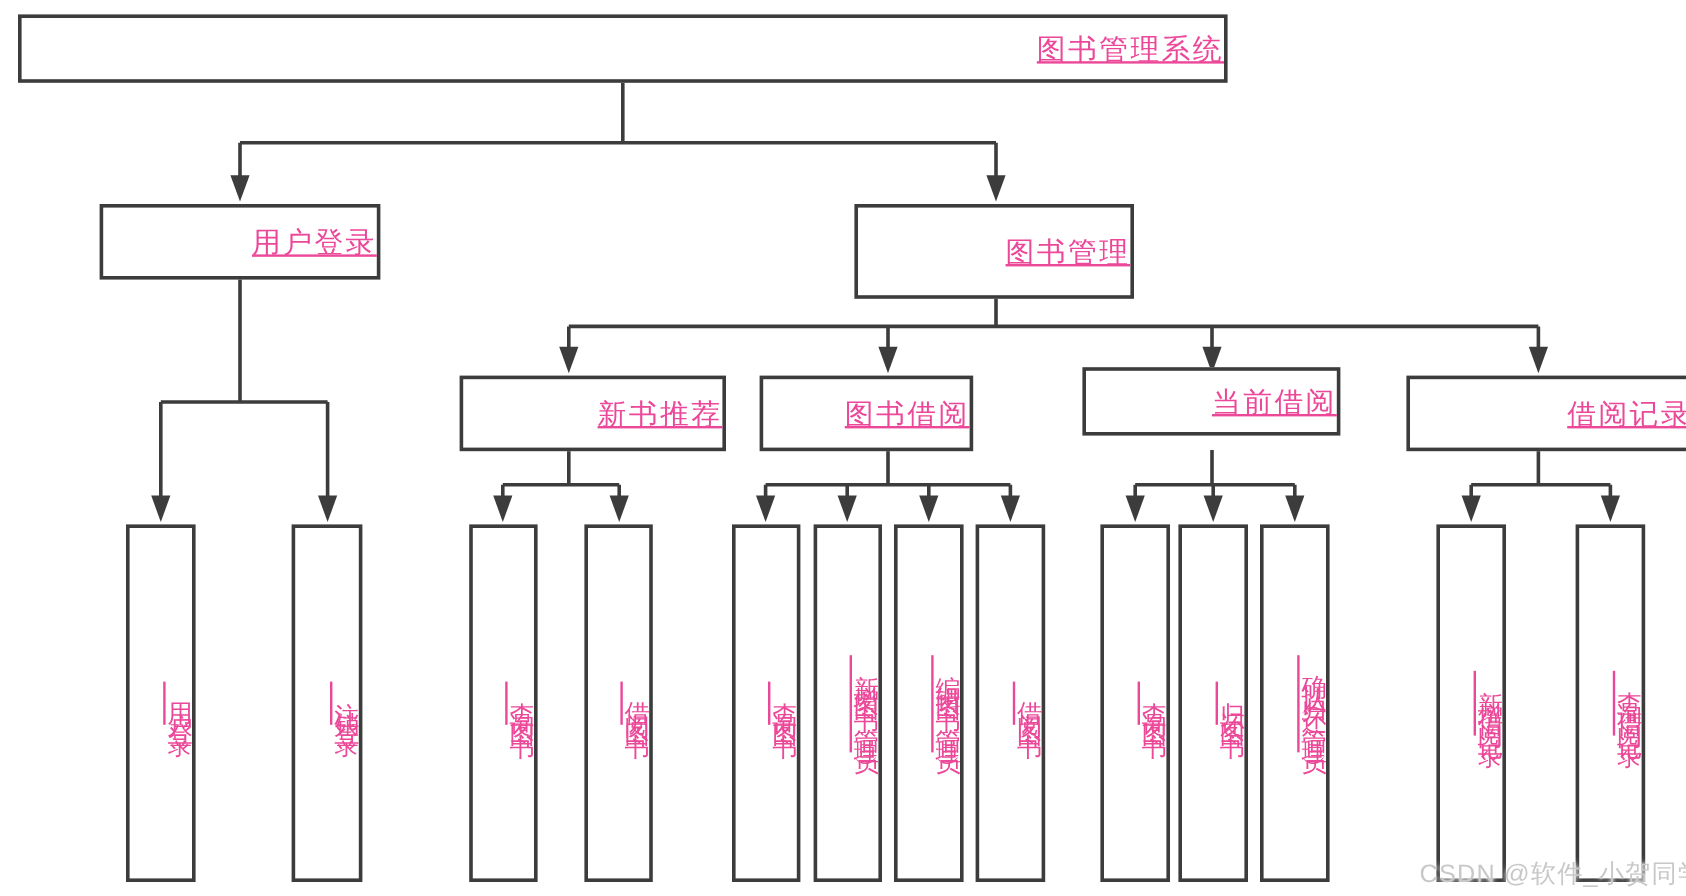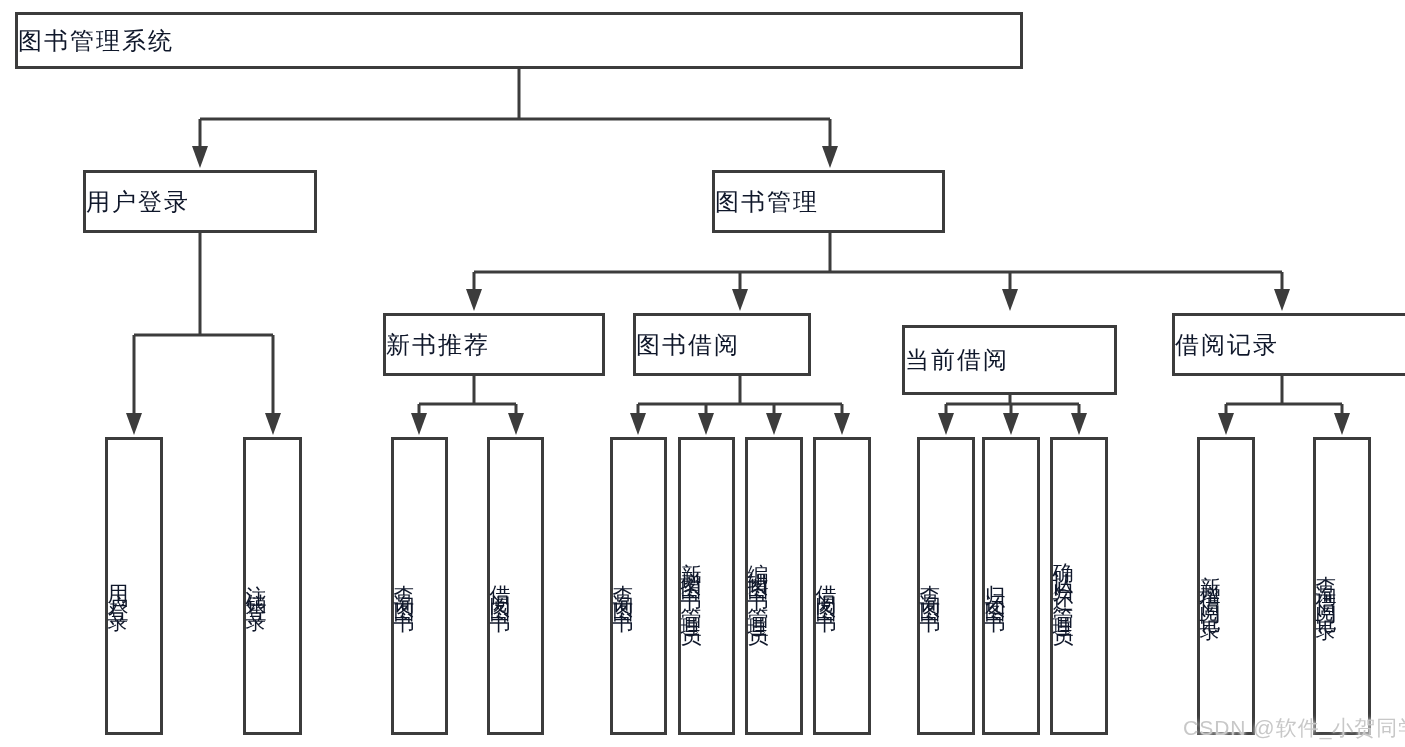--- a/index.html
+++ b/index.html
@@ -17,22 +17,23 @@
     width: 1405px; height: 747px;
     pointer-events: none;
   }
   .box {
     position: absolute;
     box-sizing: border-box;
     border: 3px solid #3c3c3c;
     background: #ffffff;
     display: flex;
     align-items: center;
-    justify-content: flex-start;
-    color: #0f172a;
+    justify-content: flex-end;
+    color: #ec4899;
+    text-decoration: underline;
   }
   .hbox {
     font-size: 24px;
     letter-spacing: 2px;
     white-space: nowrap;
   }
   .vbox { font-size: 21px; }
   .vbox .vtext {
     writing-mode: vertical-rl;
     text-orientation: mixed;
@@ -91,31 +92,31 @@
     <polygon points="1334,413 1350,413 1342,435" fill="#3c3c3c"></polygon>
   </svg>
 
   <div class="box hbox" style="left:15px; top:12px; width:1008px; height:57px;">
     <span>图书管理系统</span>
   </div>
 
   <div class="box hbox" style="left:83px; top:170px; width:234px; height:63px;">
     <span>用户登录</span>
   </div>
-  <div class="box hbox" style="left:712px; top:170px; width:233px; height:63px;">
+  <div class="box hbox" style="left:712px; top:170px; width:233px; height:79px;">
     <span>图书管理</span>
   </div>
 
   <div class="box hbox" style="left:363px; top:313px; width:222px; height:63px;margin-left:20px;">
     <span>新书推荐</span>
   </div>
   <div class="box hbox" style="left:633px; top:313px; width:178px; height:63px;">
     <span>图书借阅</span>
   </div>
-  <div class="box hbox" style="left:902px; top:325px; width:215px; height:70px;">
+  <div class="box hbox" style="left:902px; top:306px; width:215px; height:57px;">
     <span>当前借阅</span>
   </div>
   <div class="box hbox" style="left:1172px; top:313px; width:241px; height:63px;">
     <span>借阅记录</span>
   </div>
 
   <div class="box vbox" style="left:105px; top:437px; width:58px; height:298px;">
     <span class="vtext">用户登录</span>
   </div>
   <div class="box vbox" style="left:243px; top:437px; width:59px; height:298px;">

